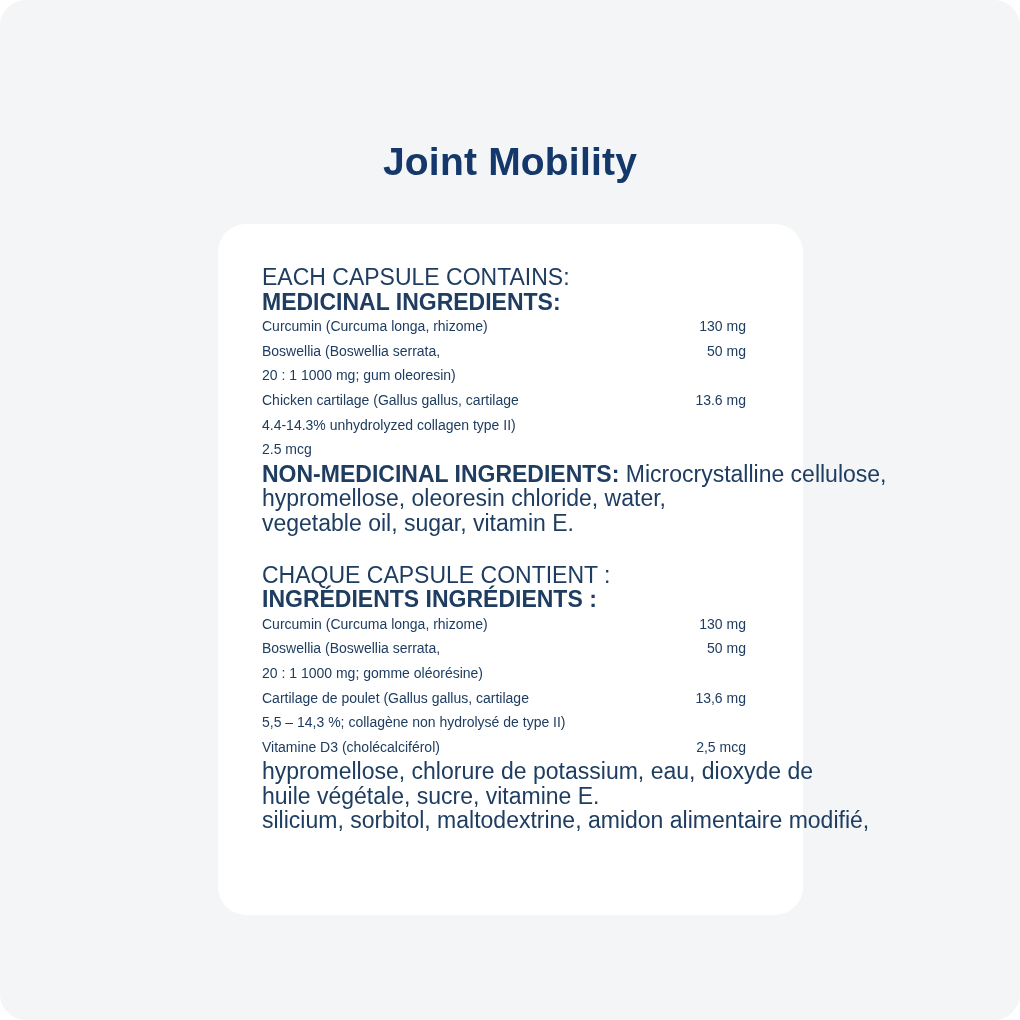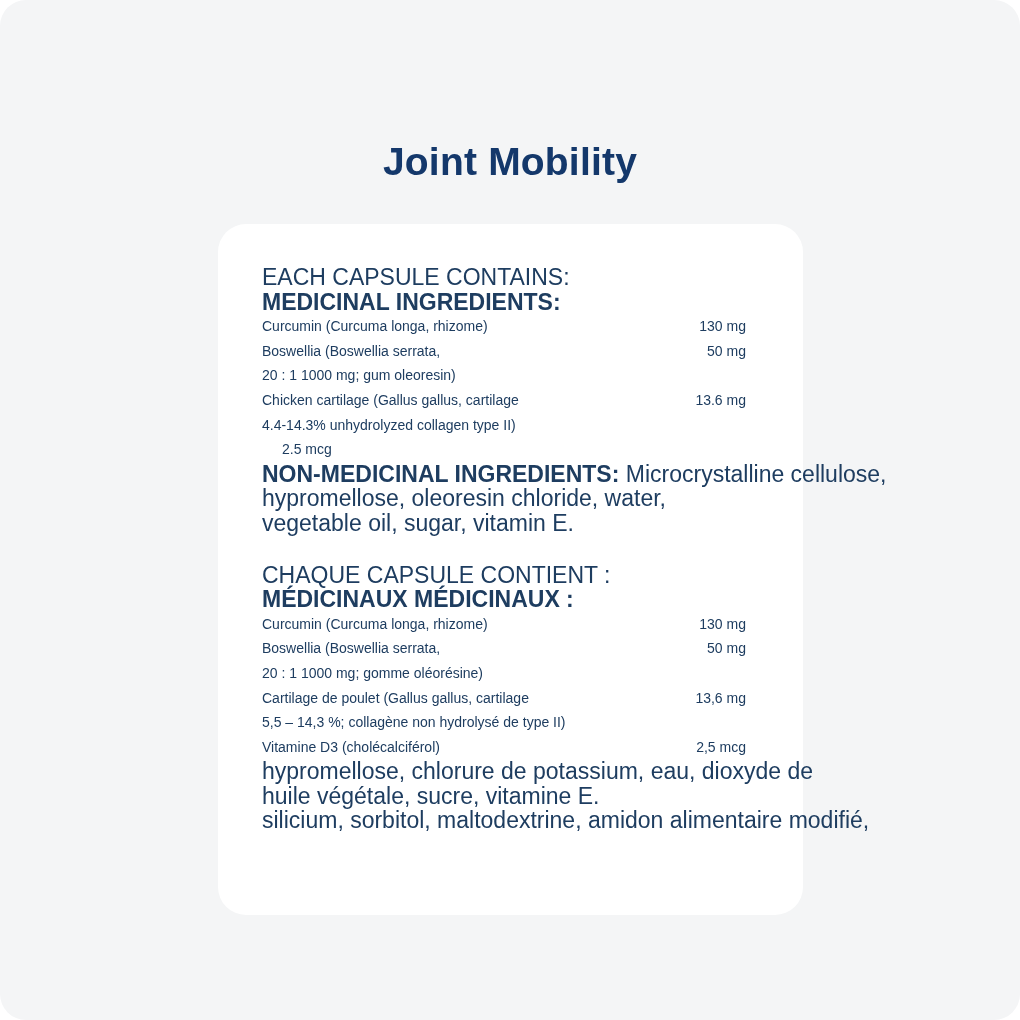--- a/index.html
+++ b/index.html
@@ -53,21 +53,21 @@
   }
   .row {
     display: flex;
     justify-content: space-between;
     align-items: baseline;
     width: 484px; 
     font-size: 14px;
     line-height: 24.6px;
     white-space: nowrap;
   }
-  .row .amount { text-align: right; margin-left: 20px; }
+  .row .amount { text-align: right; }
   strong, .bold { font-weight: 700; }
   .fr-gap { margin-left: 4px; }
 </style>
 </head>
 <body>
 
 <div class="page">
 
   <h1 class="title">Joint Mobility</h1>
 
@@ -104,21 +104,21 @@
       <div class="line">
         <strong>NON-MEDICINAL INGREDIENTS:</strong>
         <span class="nm-rest">Microcrystalline cellulose,</span>
       </div>
       <div class="line">hypromellose, oleoresin chloride, water,</div>
       <div class="line">vegetable oil, sugar, vitamin E.</div>
     </section>
 
     <section class="fr-section">
       <div class="line">CHAQUE CAPSULE CONTIENT :</div>
-      <div class="line bold">MÉDICINAUX MÉDICINAUX :</div>
+      <div class="line bold">INGRÉDIENTS INGRÉDIENTS :</div>
 
       <div class="row">
         <span class="label">Curcumin (Curcuma longa, rhizome)</span>
         <span class="amount">130 mg</span>
       </div>
       <div class="row">
         <span class="label">Boswellia (Boswellia serrata,</span>
         <span class="amount">50 mg</span>
       </div>
       <div class="row">

